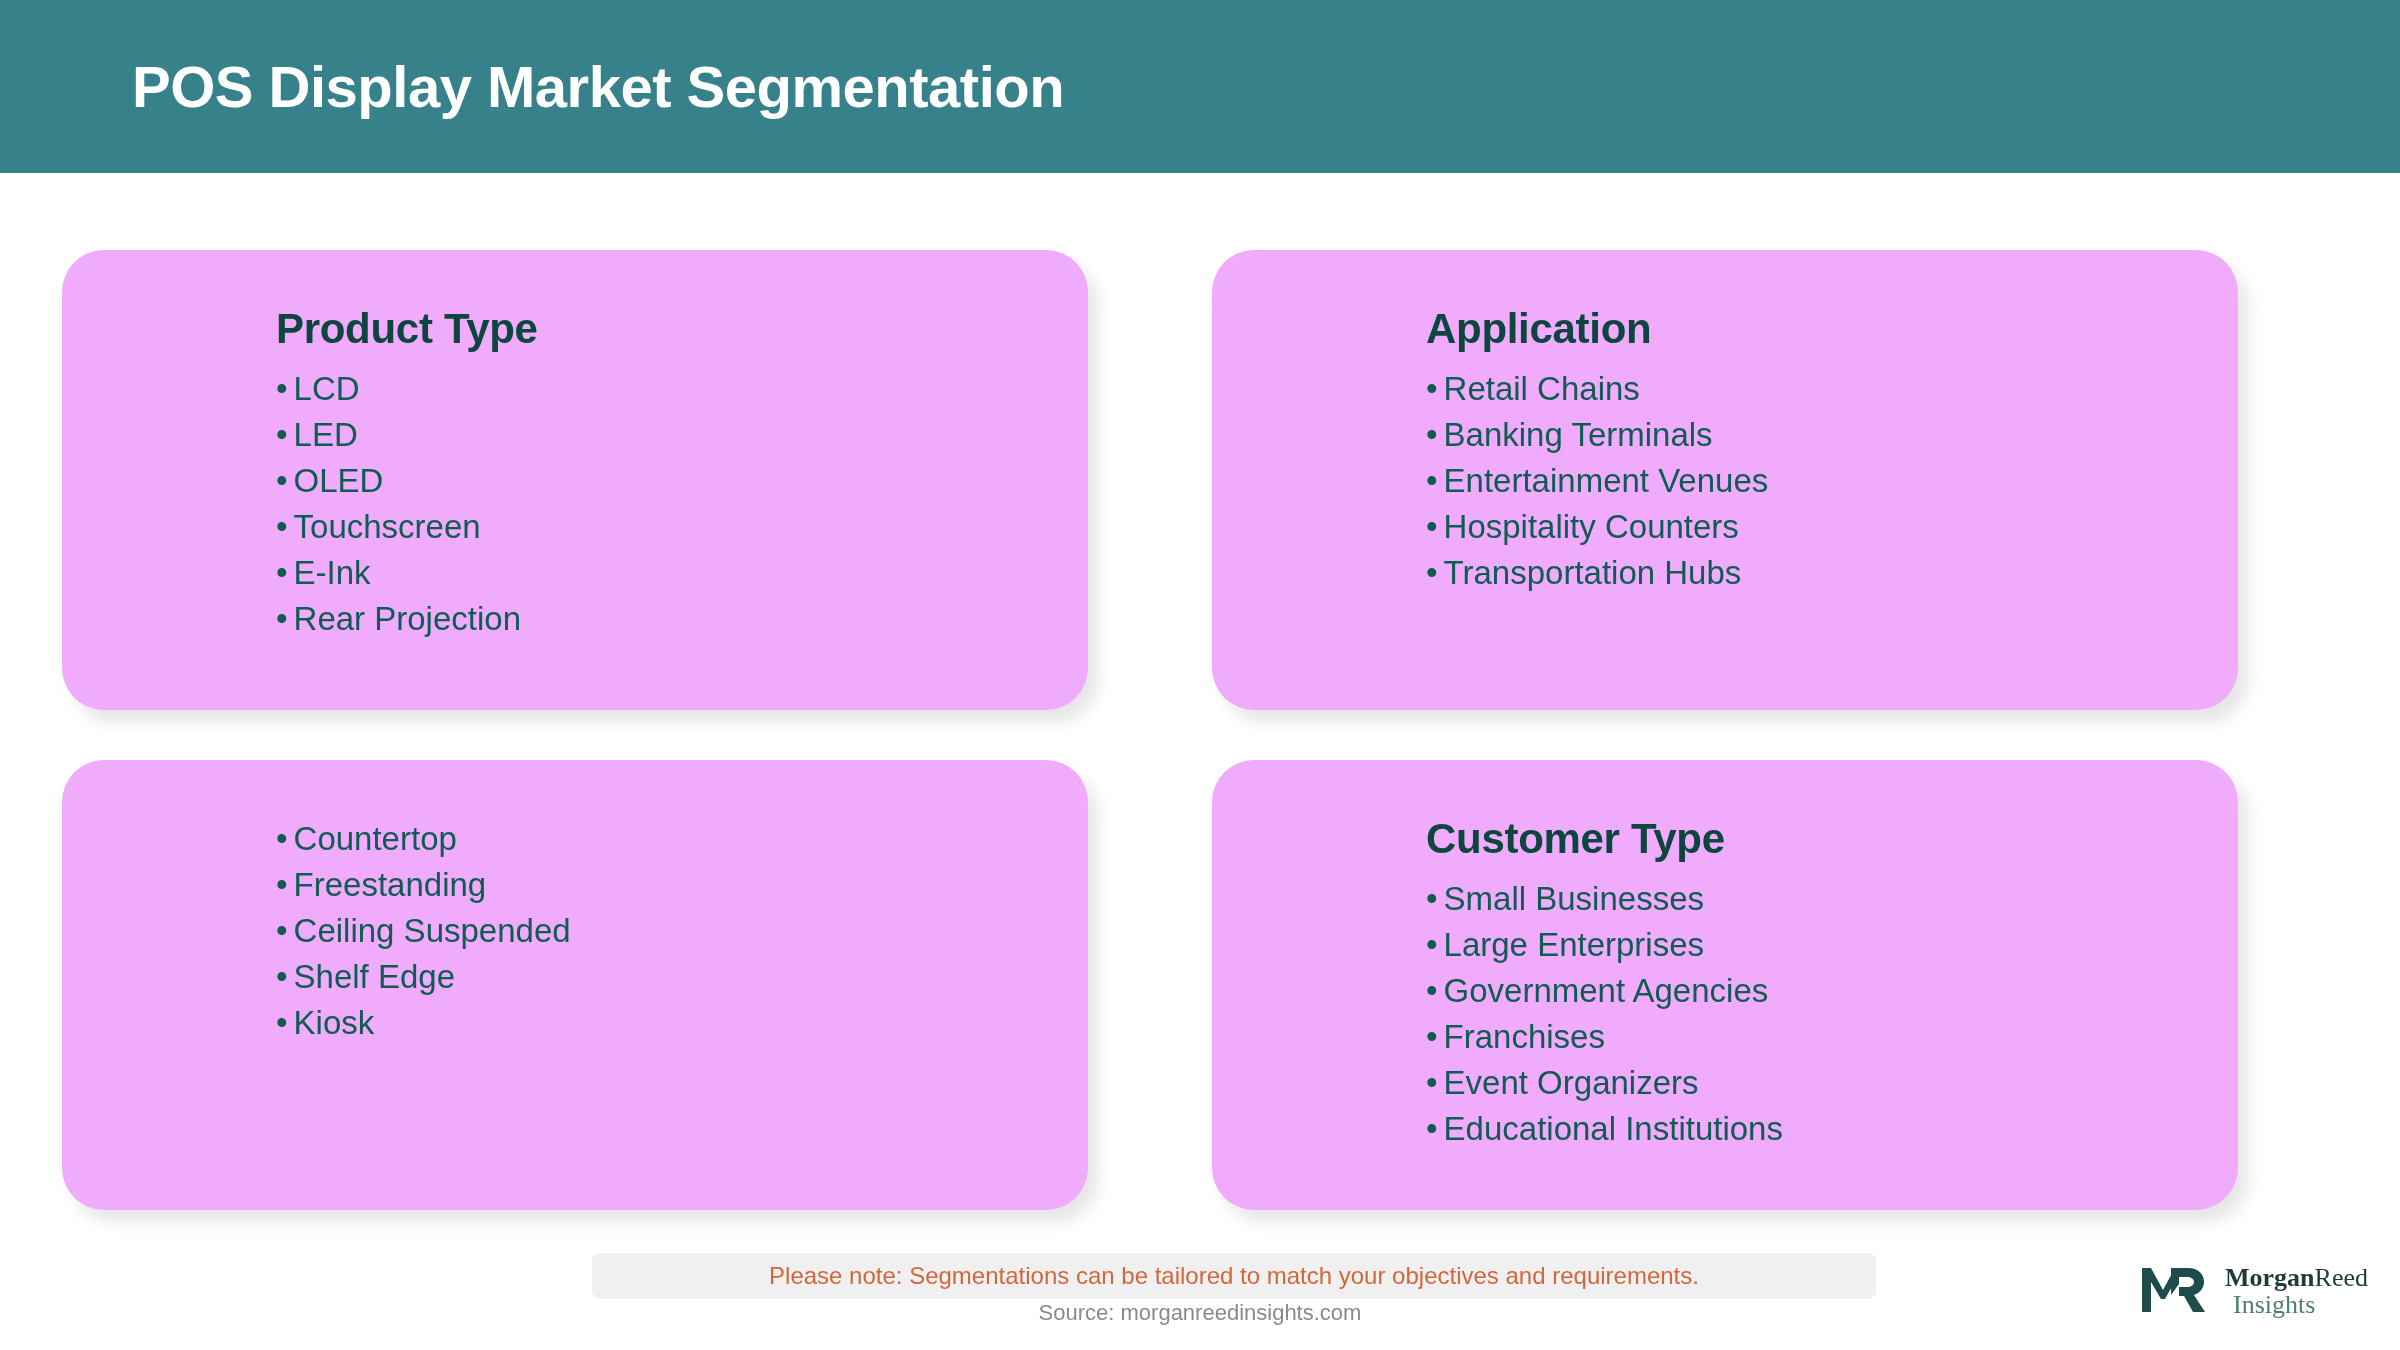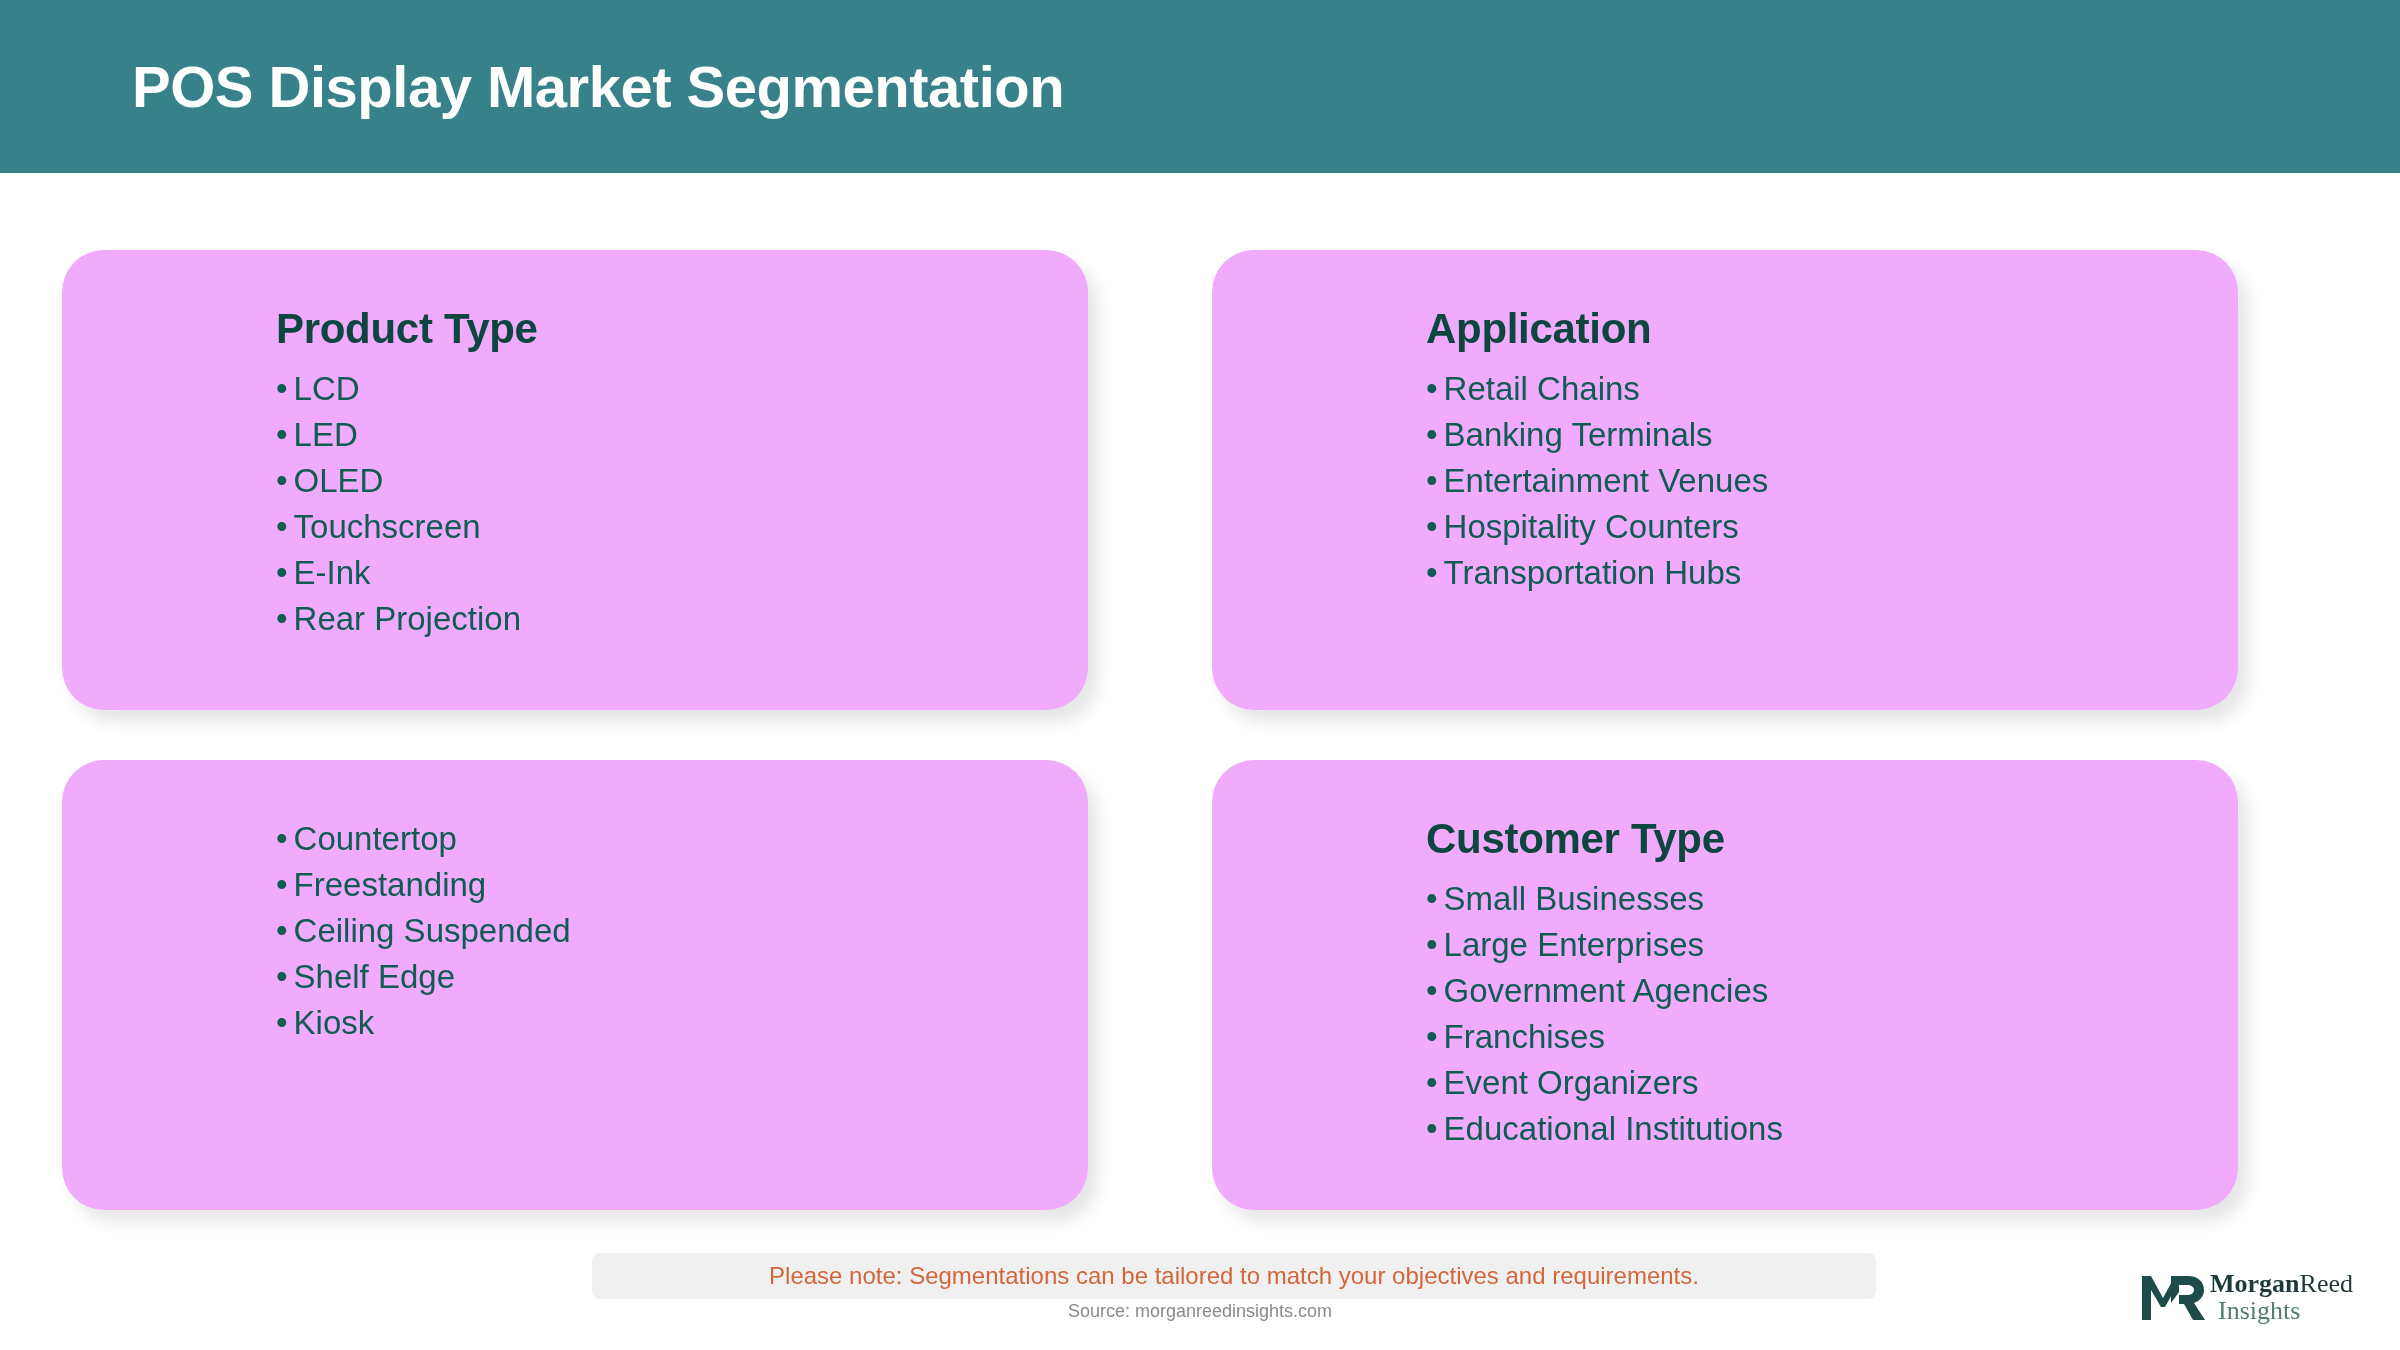--- a/index.html
+++ b/index.html
@@ -116,34 +116,34 @@
     line-height: 1;
   }
 
   .source-text {
     position: absolute;
     left: 0;
     top: 1302px;
     width: 2400px;
     text-align: center;
     color: #8a8a8a;
-    font-size: 18px;
+    font-size: 22px;
     line-height: 1;
   }
 
   
   .logo {
     position: absolute;
     left: 2140px;
     top: 1264px;
     width: 250px;
     height: 66px;
     display: flex;
-    align-items: center;
-    gap: 4px;
+    align-items: flex-start;
+    gap: 19px;
   }
 
   .logo-mark {
     width: 66px;
     height: 50px;
     flex: none;
   }
 
   .logo-words {
     display: flex;

